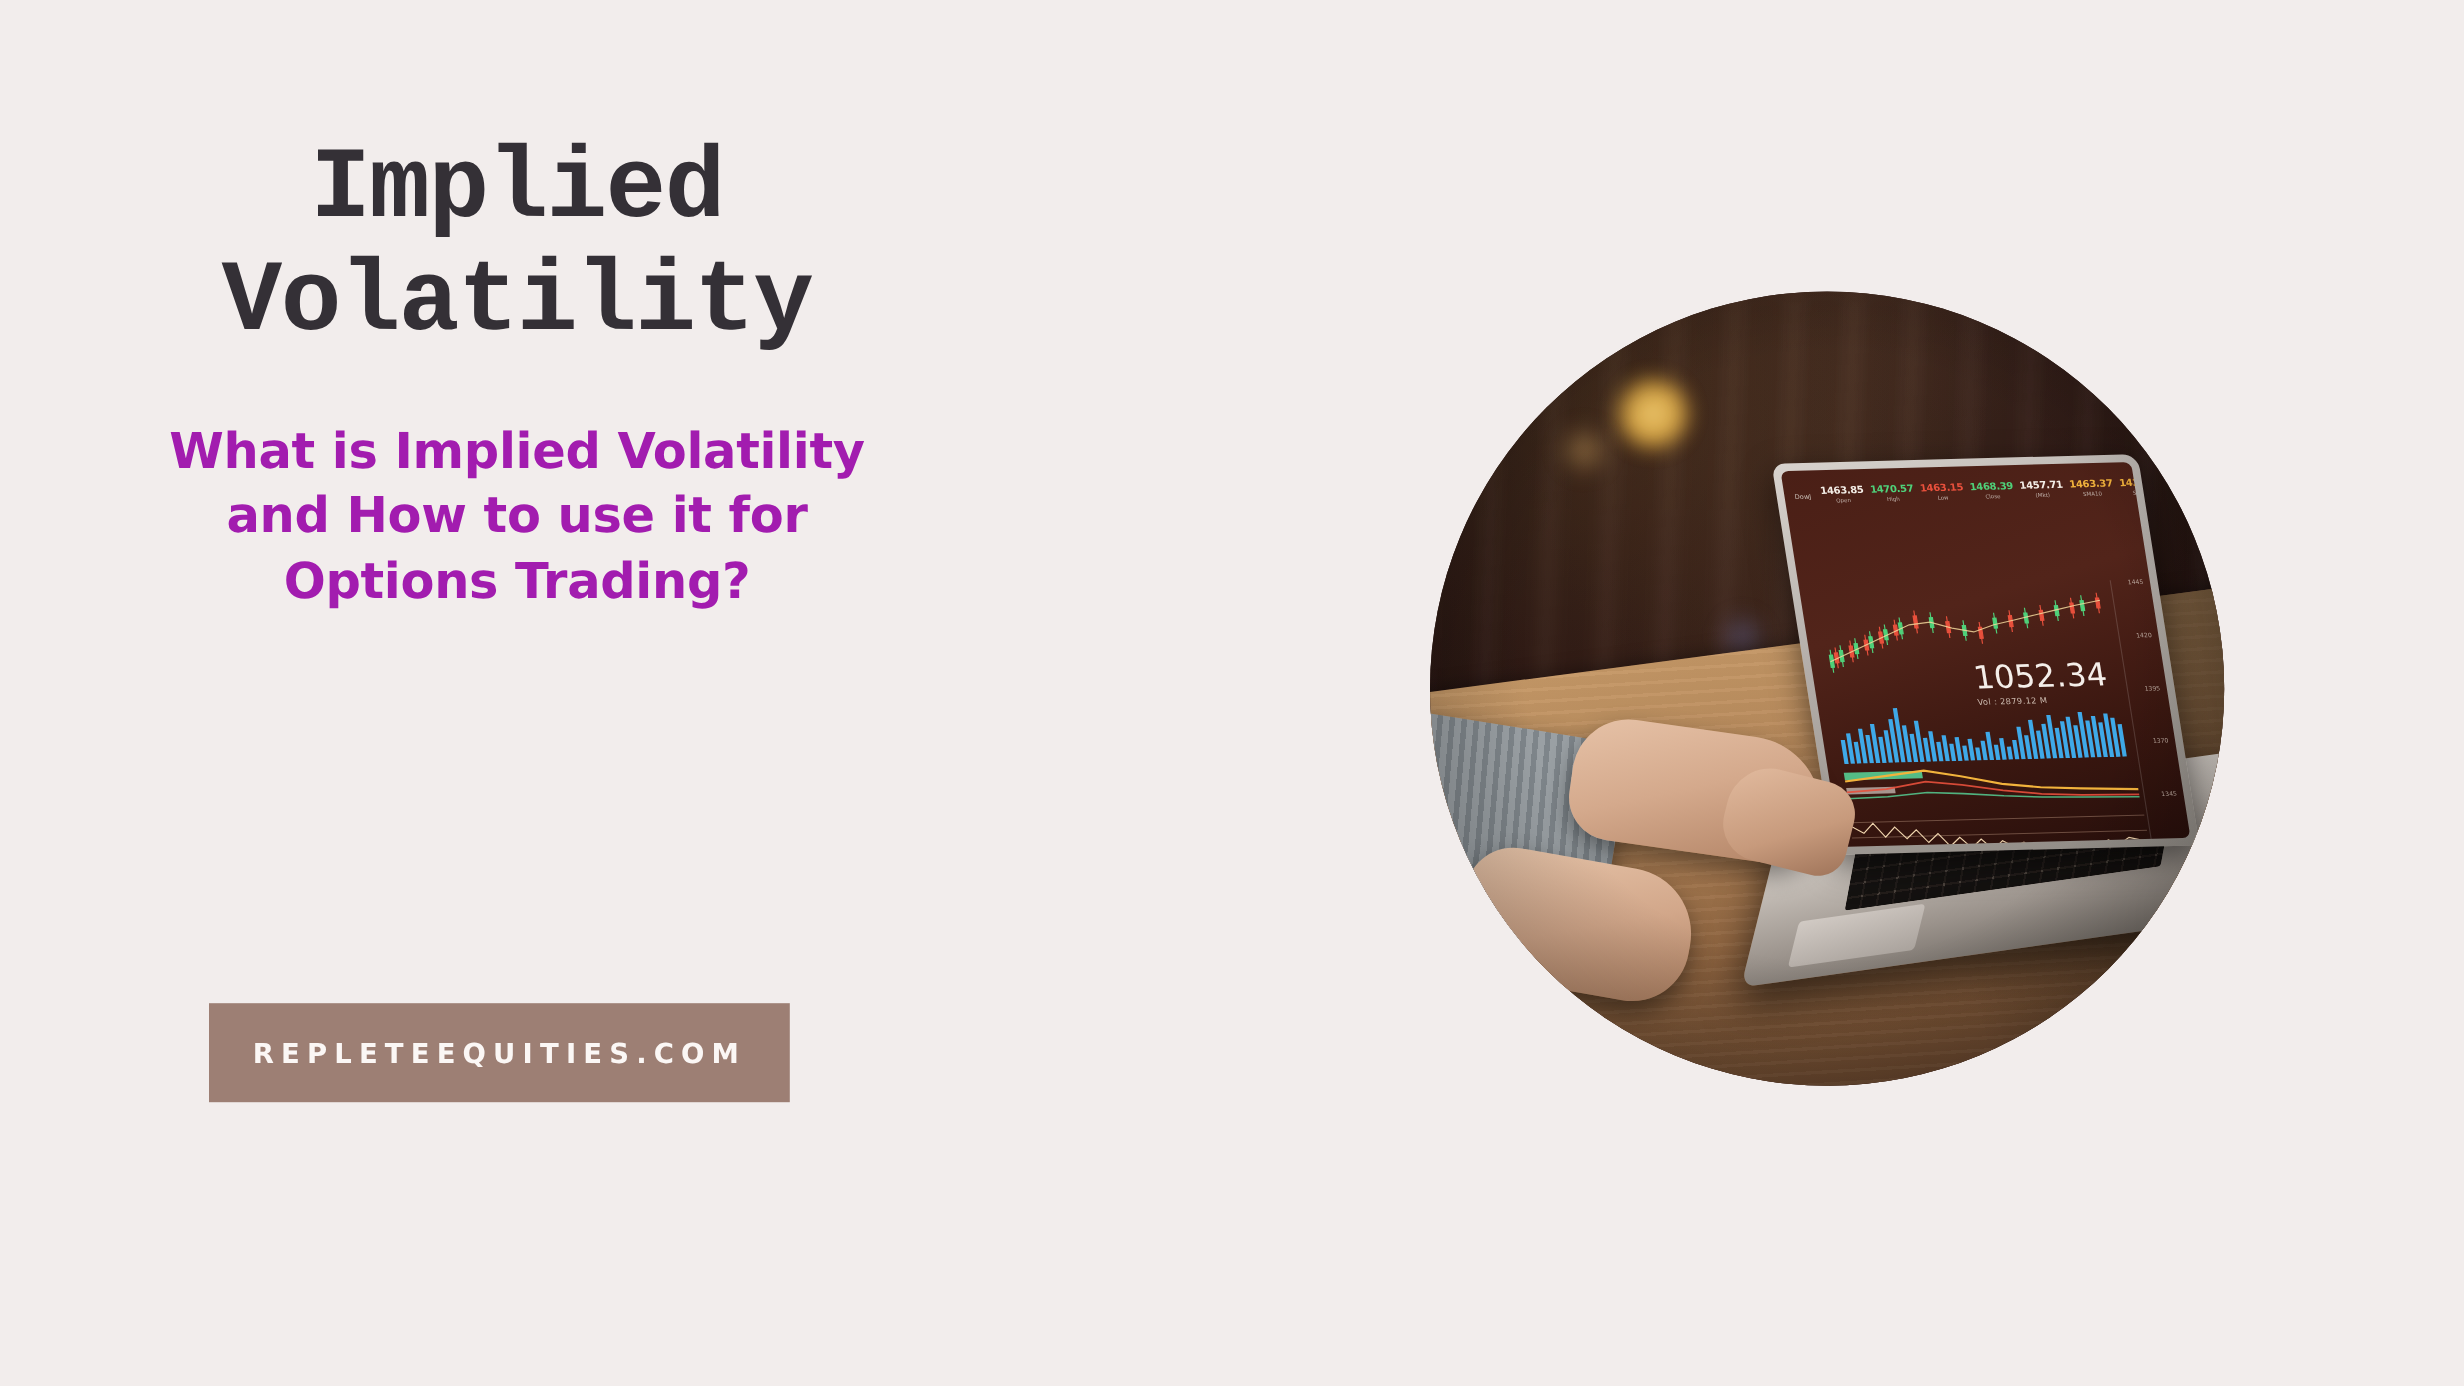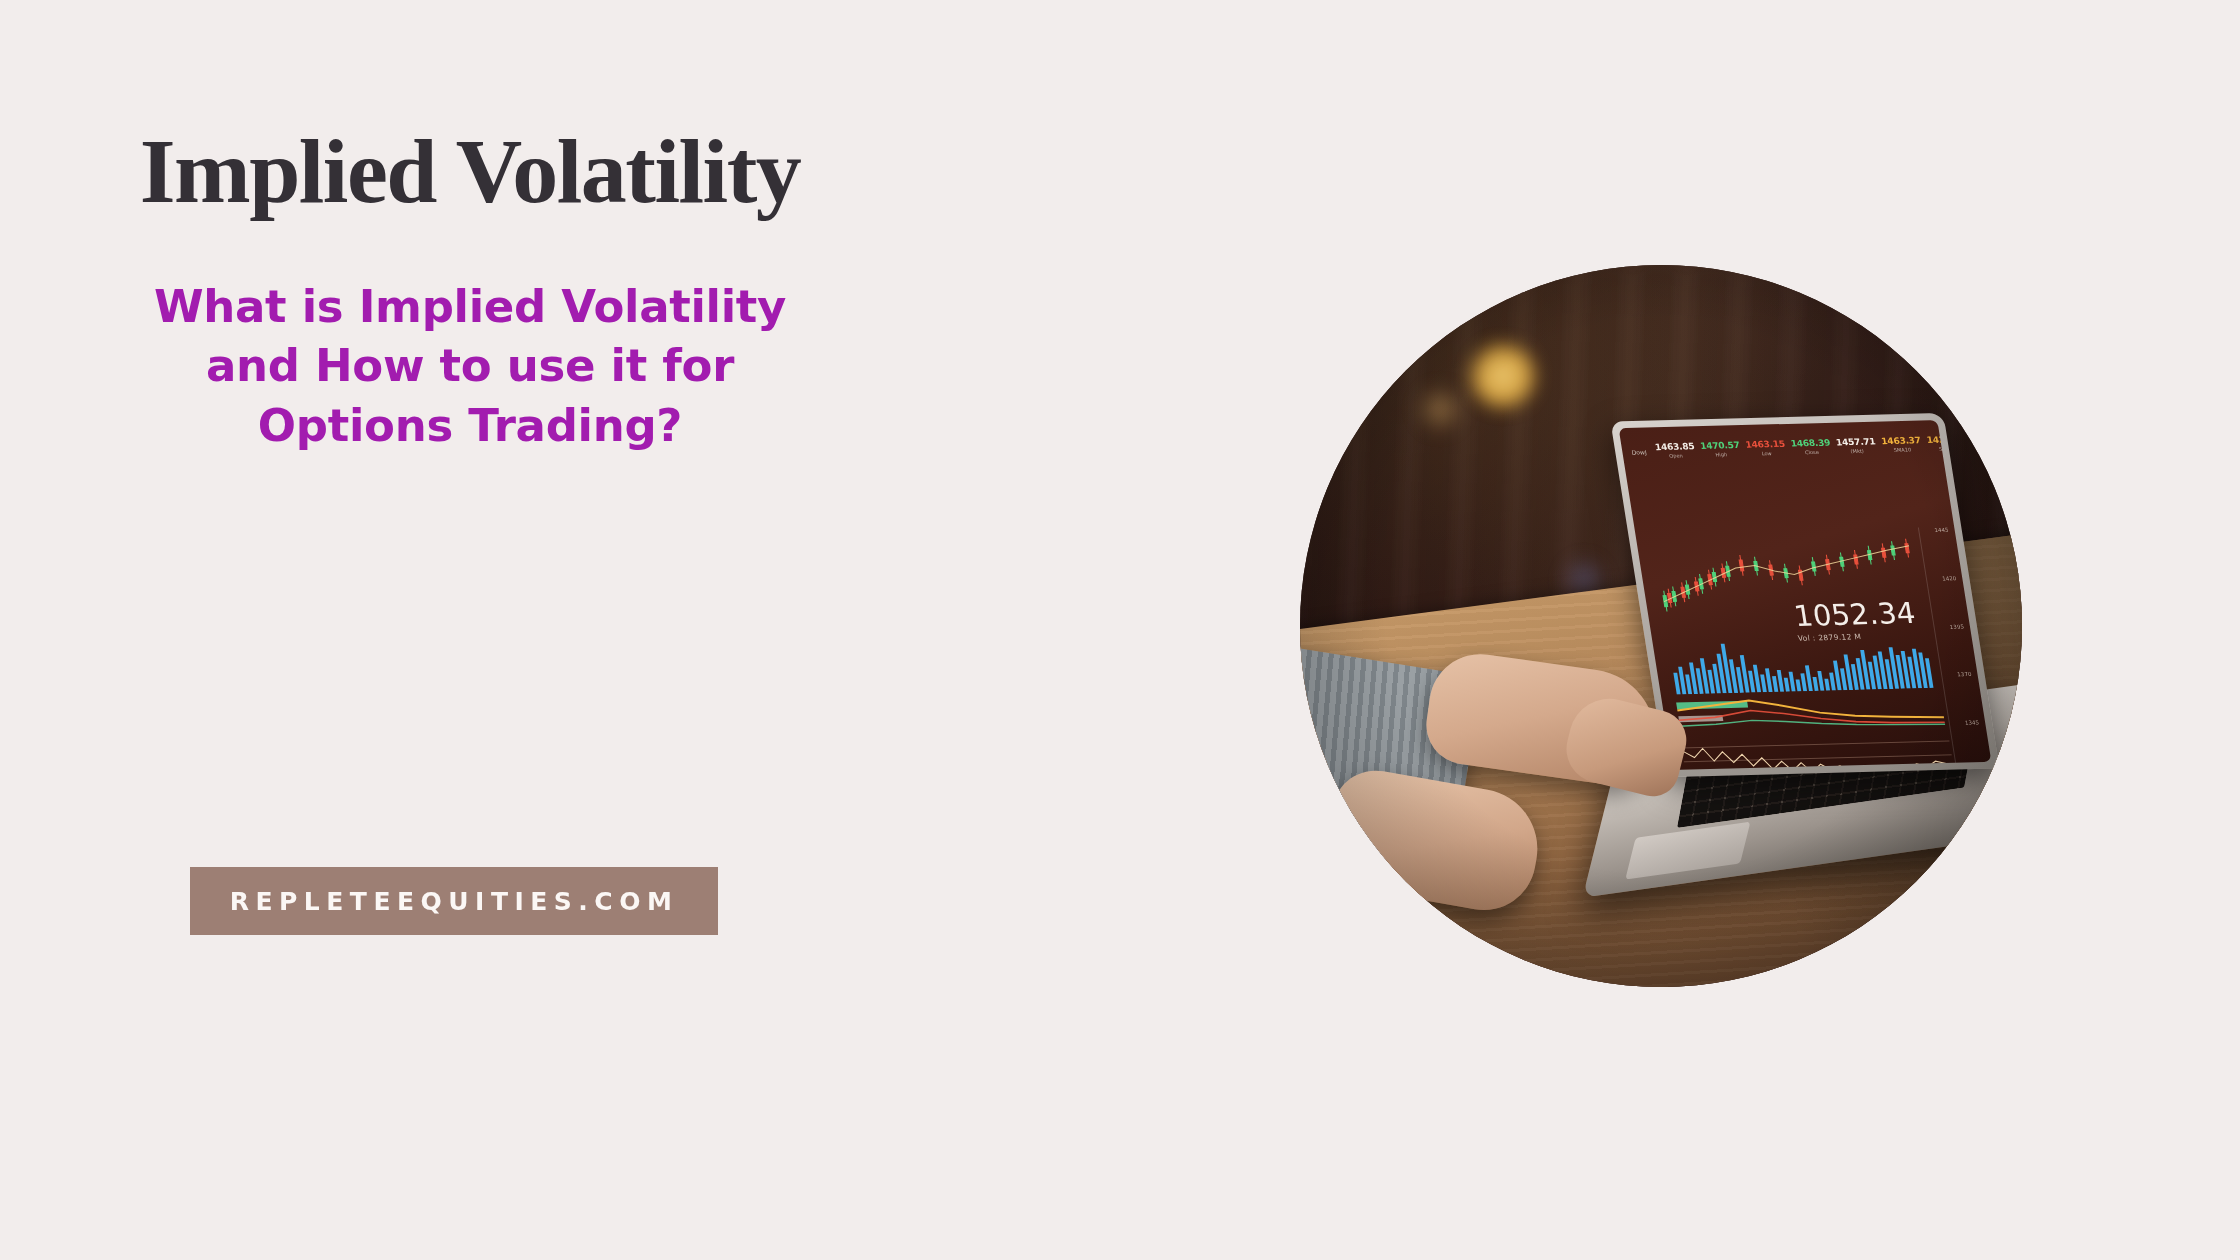--- a/index.html
+++ b/index.html
@@ -22,38 +22,38 @@
     width:720px;
     text-align:center;
   }
 
   .page-title {
     font-size:92px;
     line-height:1.12;
     font-weight:800;
     letter-spacing:-1.5px;
     color:#343036;
-    font-family:Liberation Serif, serif;
+    font-family:Liberation Mono, monospace;
     font-stretch:condensed;
   }
 
   .page-subtitle {
     margin-top:54px;
     font-size:45px;
     line-height:1.32;
     font-weight:700;
     color:#a21caf;
     letter-spacing:-0.3px;
     font-family:"DejaVu Sans", sans-serif;
   }
 
   .cta-bar {
     position:absolute;
-    left:190px; top:867px;
-    width:528px; height:68px;
+    left:190px; top:912px;
+    width:528px; height:90px;
     background:#9D7F74;
     display:flex;
     align-items:center;
     justify-content:center;
   }
   .cta-label {
     color:#FBF7F5;
     font-size:25px;
     font-weight:700;
     letter-spacing:6.5px;

